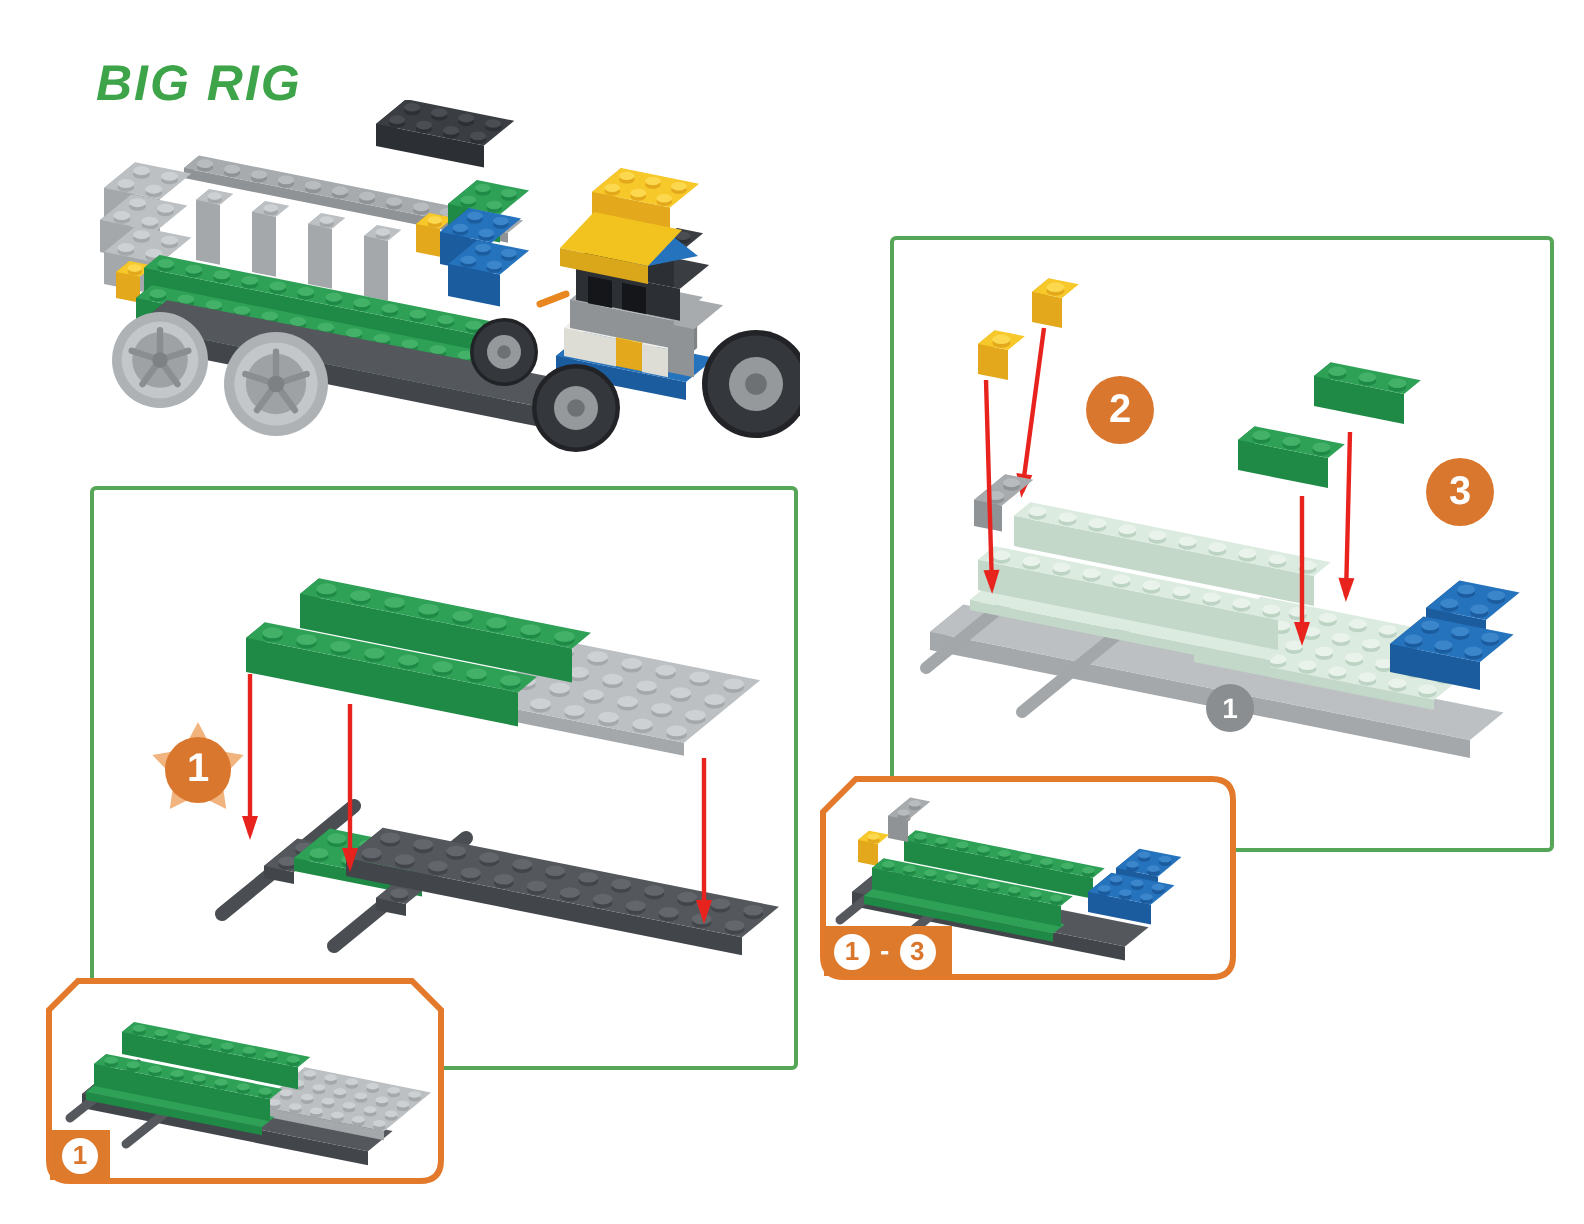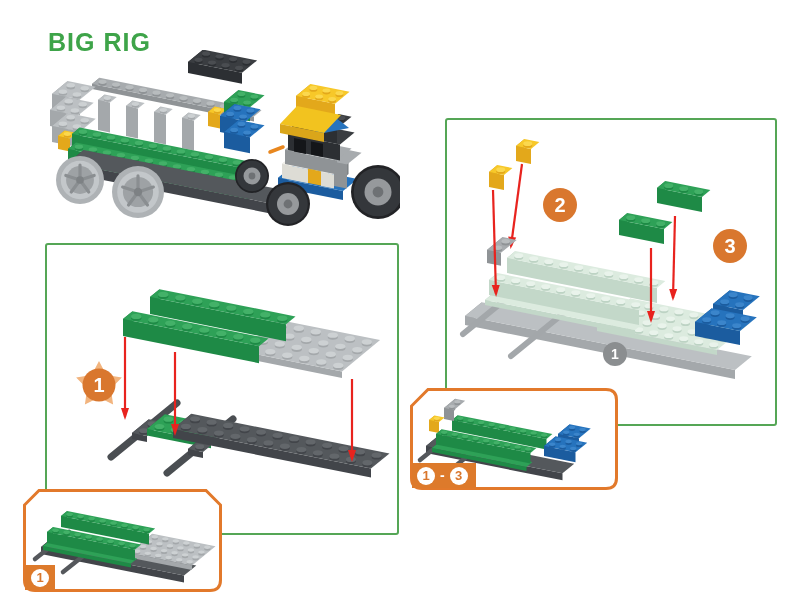--- a/index.html
+++ b/index.html
@@ -1,19 +1,19 @@
 <!DOCTYPE html>
 <html><head>
 <meta charset="utf-8">
 <style>
   html,body{margin:0;padding:0;background:#fff;}
   .page{position:relative;width:792px;height:612px;background:#ffffff;overflow:hidden;
         font-family:"Liberation Sans",sans-serif;}
   .title{position:absolute;left:48px;top:28px;font-size:25px;font-weight:bold;
-         color:#3EA449;letter-spacing:1px;}
+         color:#3EA449;letter-spacing:1px;font-style:italic;}
   .truck{position:absolute;left:40px;top:50px;width:360px;height:190px;}
   .panel{position:absolute;border:2px solid #55A656;border-radius:3px;background:#fff;z-index:1;}
   #panel-step1{left:45px;top:243px;width:350px;height:288px;}
   #panel-steps23{left:445px;top:118px;width:328px;height:304px;}
   .panel svg.art{position:absolute;left:0;top:0;}
   .badge{position:absolute;display:flex;align-items:center;justify-content:center;
          border-radius:50%;color:#fff;font-weight:bold;z-index:2;}
   .badge.orange{width:34px;height:34px;background:#D9772E;font-size:20px;}
   .badge.gray{width:24px;height:24px;background:#8B8E90;font-size:14px;}
   .star-badge{position:absolute;width:48px;height:48px;z-index:2;}

